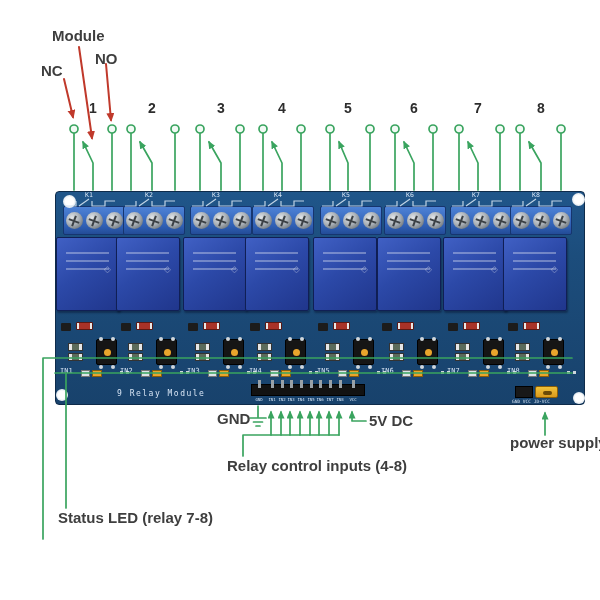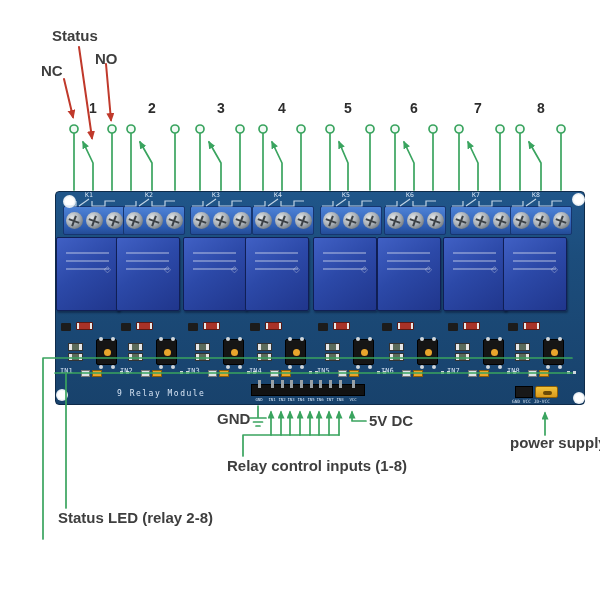--- a/index.html
+++ b/index.html
@@ -34,29 +34,29 @@
   .rl{stroke:var(--red);stroke-width:2;fill:none;stroke-linecap:round;}
   .term-circ{fill:#f2faf5;stroke:var(--green);stroke-width:1.7;}
   .silkline{stroke:#cfe0ee;stroke-width:1.2;fill:none;opacity:.9;}
   .ktxt{fill:#d6e4f4;font-family:"DejaVu Sans Mono",monospace;font-size:6.5px;}
 </style>
 </head>
 <body>
 
 <div id="stage">
 
-  <div class="lbl" style="left:52px;top:27px;">Status</div>
+  <div class="lbl" style="left:52px;top:27px;">Module</div>
   <div class="lbl" style="left:95px;top:50px;">NO</div>
   <div class="lbl" style="left:33px;top:62px;margin-left:8px;">NC</div>
 
   <div class="lbl" style="left:217px;top:410px;">GND</div>
   <div class="lbl" style="left:369px;top:412px;">5V DC</div>
-  <div class="lbl" style="left:227px;top:457px;">Relay control inputs (1-8)</div>
+  <div class="lbl" style="left:227px;top:457px;">Relay control inputs (4-8)</div>
   <div class="lbl" style="left:510px;top:434px;">power supply</div>
-  <div class="lbl" style="left:58px;top:509px;">Status LED (relay 2-8)</div>
+  <div class="lbl" style="left:58px;top:509px;">Status LED (relay 7-8)</div>
 
   <div id="board">
     <div class="silk" style="left:61px;top:197px;font-size:8px;letter-spacing:1.5px;">9 Relay Module</div>
 
     <div class="comp" style="left:195px;top:192px;width:114px;height:12px;background:#121212;border:1px solid #000;"></div>
 
     <div class="comp" style="left:459px;top:194px;width:18px;height:12px;background:#181818;border:1px solid #000;"></div>
     <div class="comp" style="left:479px;top:194px;width:23px;height:12px;background:linear-gradient(180deg,#f0c23a,#d9991c);border:1px solid #8a5e08;border-radius:2px;">
       <div style="position:absolute;left:7px;top:4px;width:9px;height:4px;background:#6b4a06;border-radius:2px;"></div>
     </div>

